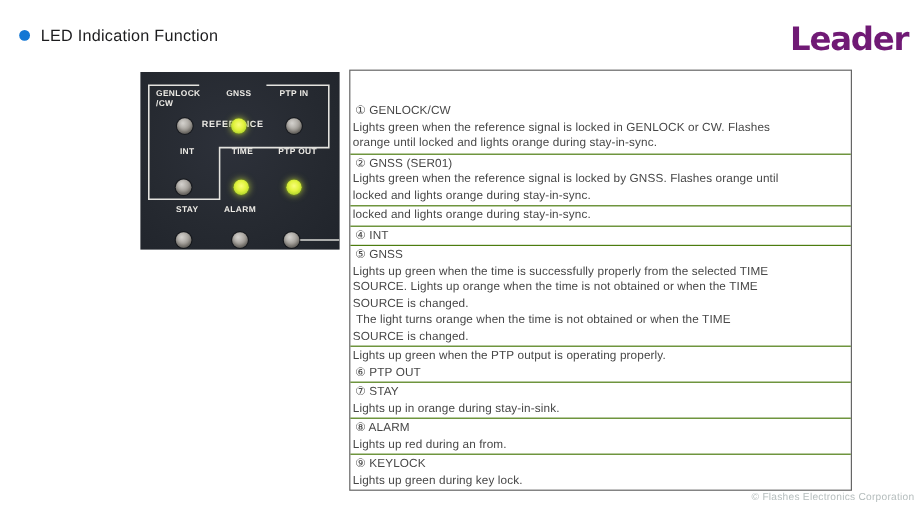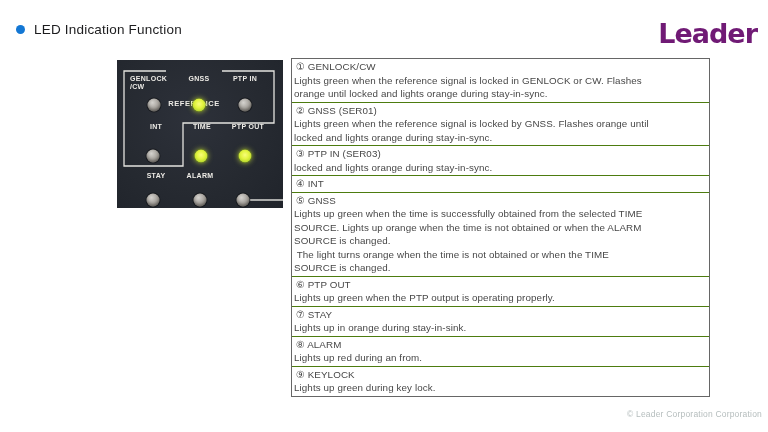--- a/index.html
+++ b/index.html
@@ -50,21 +50,21 @@
   .led-keylock    { left:126px; top:140px; }
 
   
   .copyright { position:absolute; right:6px; top:409px; font-size:8.5px; color:#b5bdbd;
                letter-spacing:.2px; z-index:1; }
 
   
   .ftable { position:absolute; left:291px; top:58px; width:419px; border:1px solid #666666;
             z-index:2; background:transparent; }
   .trow { border-top:1px solid #4d7c0f; padding:1px 0 1px 0; }
-  .trow:first-child { border-top:none; }
+  .trow:first-child { border-top:none;margin-top:26px; }
   .tl { height:13.5px; line-height:13.5px; font-size:9.8px; color:#474747;
         white-space:pre; overflow:hidden; padding-left:2px; letter-spacing:.1px; }
   .tl.head { padding-left:4px; }
 </style>
 </head>
 <body>
 
 <div class="slide">
 
   <div class="title-row">
@@ -95,51 +95,50 @@
     <span class="led on  led-gnss"></span>
     <span class="led off led-ptp-in"></span>
     <span class="led off led-int"></span>
     <span class="led on  led-time"></span>
     <span class="led on  led-ptp-out"></span>
     <span class="led off led-stay"></span>
     <span class="led off led-alarm"></span>
     <span class="led off led-keylock"></span>
   </div>
 
-  <div class="copyright">© Leader Corporation Corporation</div>
+  <div class="copyright">© Flashes Electronics Corporation</div>
 
   <div class="ftable">
     <div class="trow">
       <div class="tl head">① GENLOCK/CW</div>
       <div class="tl">Lights green when the reference signal is locked in GENLOCK or CW. Flashes</div>
       <div class="tl">orange until locked and lights orange during stay-in-sync.</div>
     </div>
     <div class="trow">
       <div class="tl head">② GNSS (SER01)</div>
       <div class="tl">Lights green when the reference signal is locked by GNSS. Flashes orange until</div>
       <div class="tl">locked and lights orange during stay-in-sync.</div>
     </div>
     <div class="trow">
-      <div class="tl head">③ PTP IN (SER03)</div>
       <div class="tl">locked and lights orange during stay-in-sync.</div>
     </div>
     <div class="trow">
       <div class="tl head">④ INT</div>
     </div>
     <div class="trow">
       <div class="tl head">⑤ GNSS</div>
-      <div class="tl">Lights up green when the time is successfully obtained from the selected TIME</div>
-      <div class="tl">SOURCE. Lights up orange when the time is not obtained or when the ALARM</div>
+      <div class="tl">Lights up green when the time is successfully properly from the selected TIME</div>
+      <div class="tl">SOURCE. Lights up orange when the time is not obtained or when the TIME</div>
       <div class="tl">SOURCE is changed.</div>
       <div class="tl"> The light turns orange when the time is not obtained or when the TIME</div>
       <div class="tl">SOURCE is changed.</div>
     </div>
     <div class="trow">
+      <div class="tl">Lights up green when the PTP output is operating properly.</div>
       <div class="tl head">⑥ PTP OUT</div>
-      <div class="tl">Lights up green when the PTP output is operating properly.</div>
     </div>
     <div class="trow">
       <div class="tl head">⑦ STAY</div>
       <div class="tl">Lights up in orange during stay-in-sink.</div>
     </div>
     <div class="trow">
       <div class="tl head">⑧ ALARM</div>
       <div class="tl">Lights up red during an from.</div>
     </div>
     <div class="trow">

